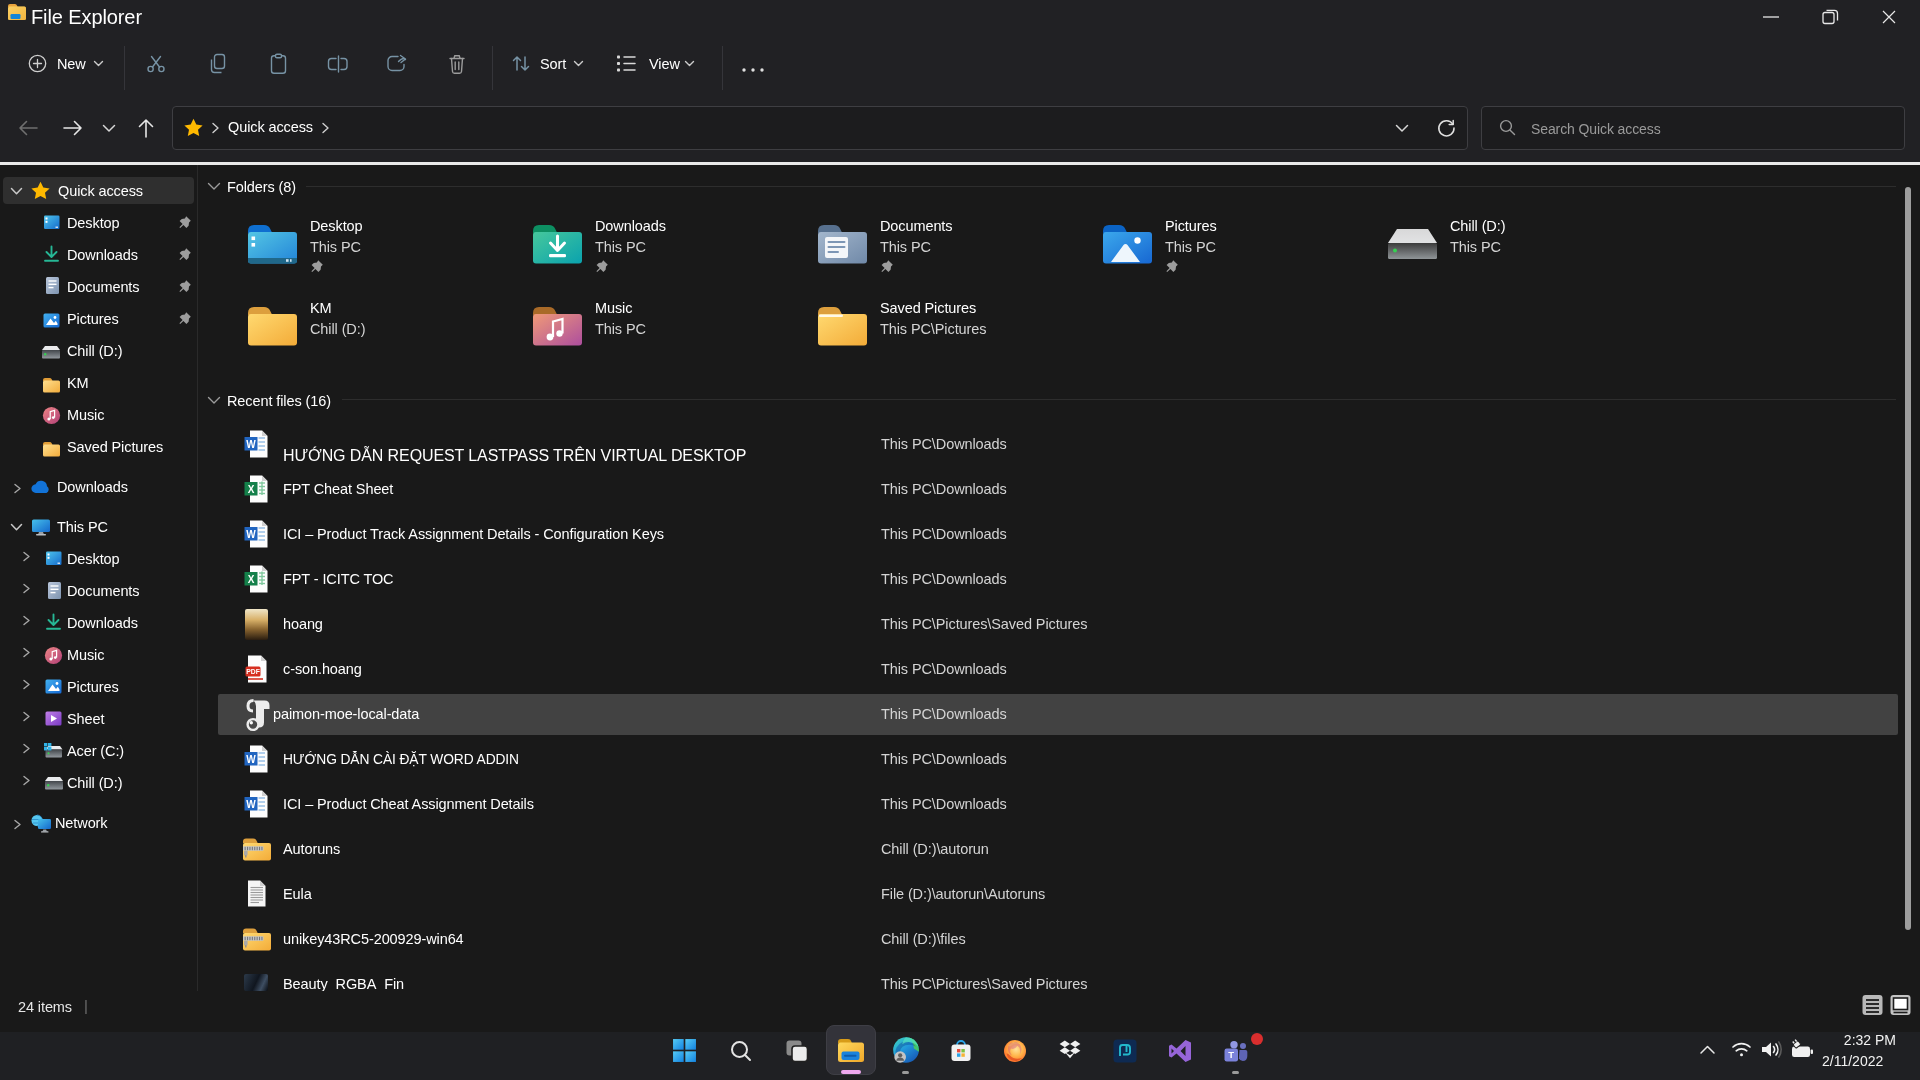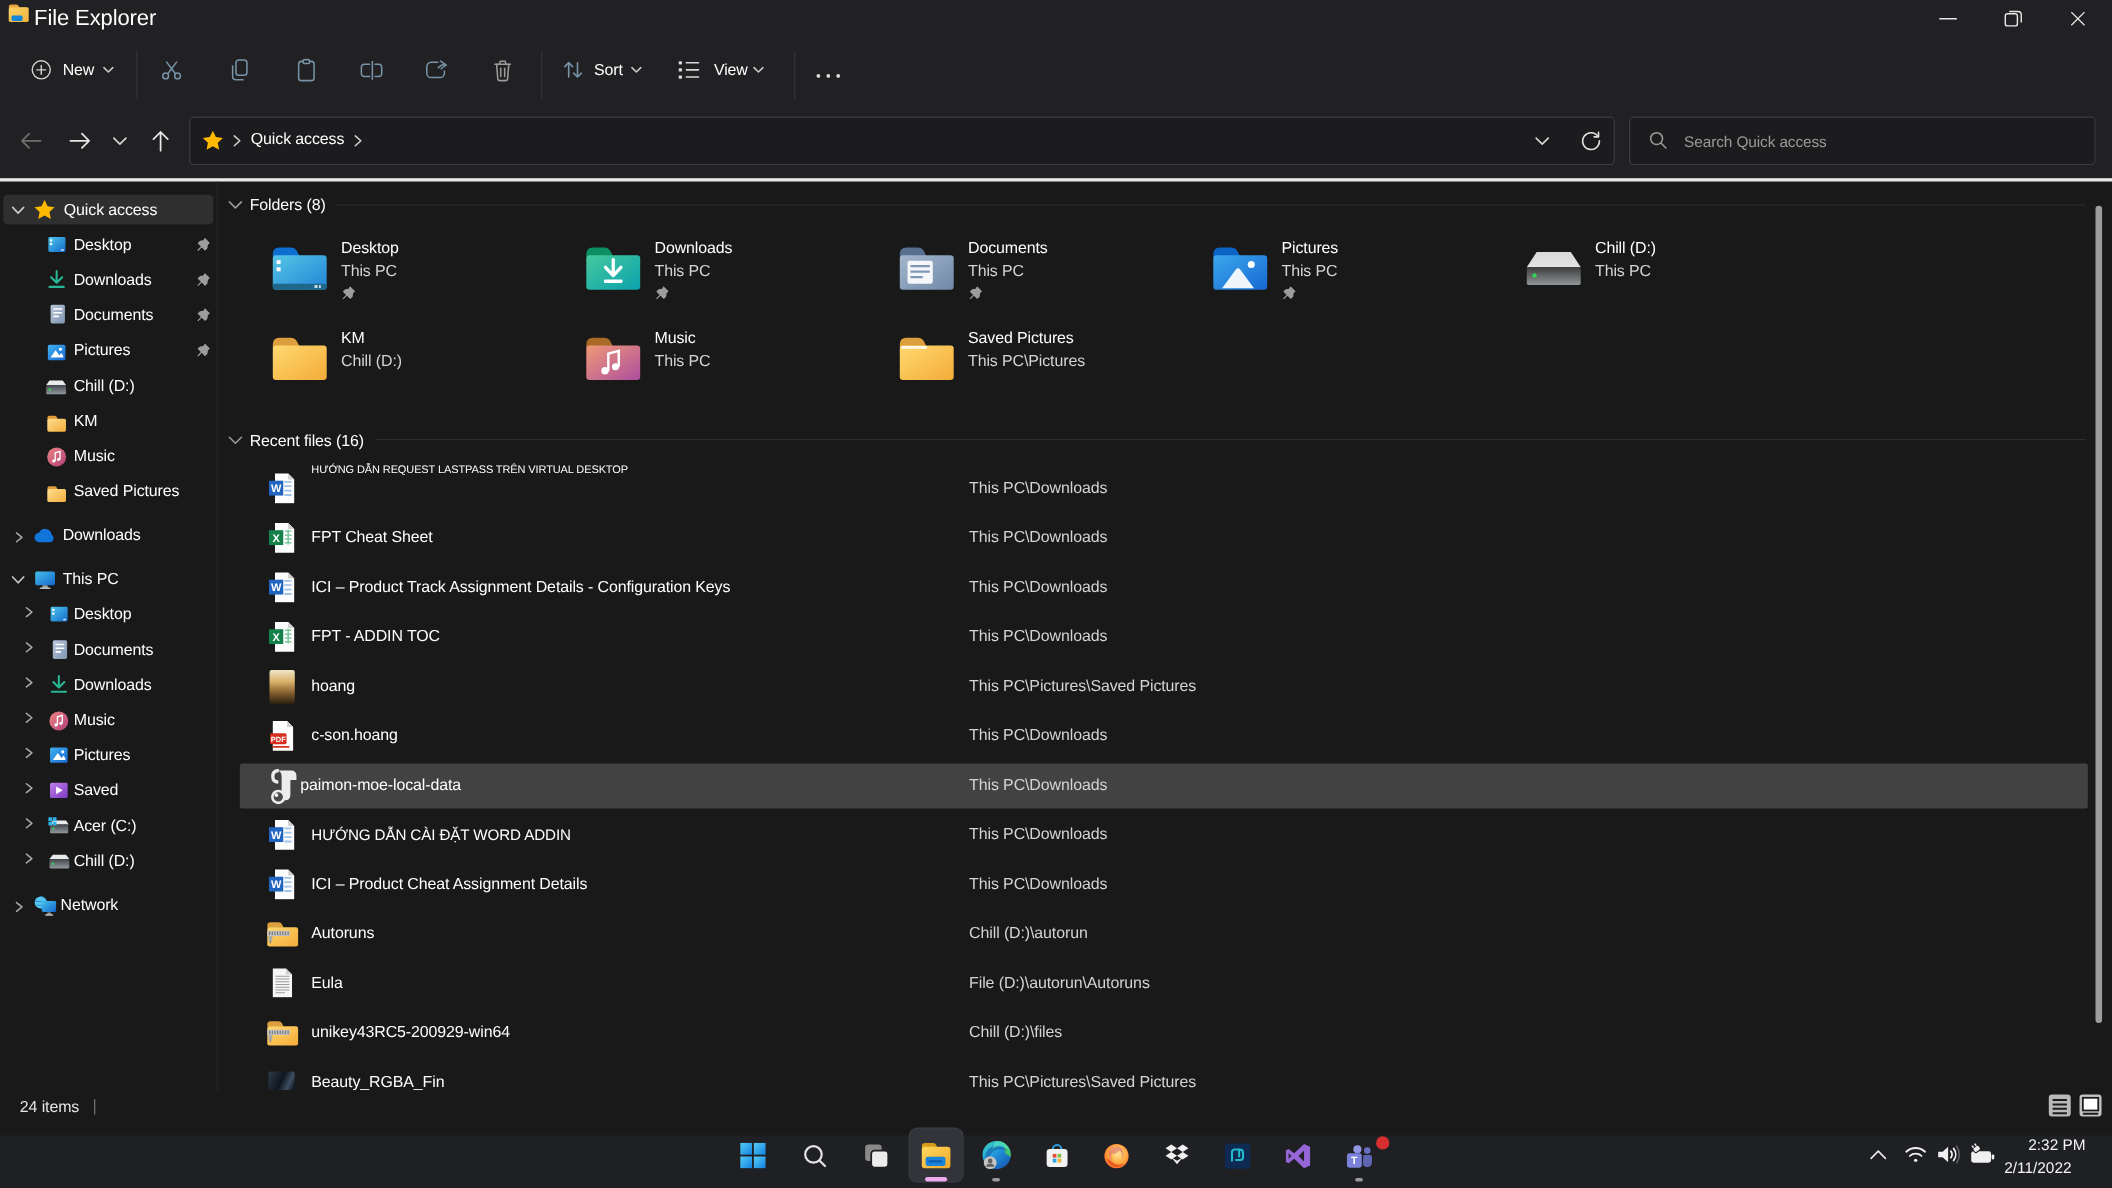--- a/index.html
+++ b/index.html
@@ -319,21 +319,21 @@
       <path d="M7 16.5 l1-2.5 h4 l1 2.5 Z" fill="#9aa0a6"></path>
       <rect x="5" y="16" width="10" height="1.5" rx="0.7" fill="#b9bdc2"></rect>
     </svg>
 <div class="r txt" style="left:57px;top:519px">This PC</div>
 
 <div class="r txt" style="left:67px;top:551px">Desktop</div>
 <div class="r txt" style="left:67px;top:583px">Documents</div>
 <div class="r txt" style="left:67px;top:615px">Downloads</div>
 <div class="r txt" style="left:67px;top:647px">Music</div>
 <div class="r txt" style="left:67px;top:679px">Pictures</div>
-<div class="r txt" style="left:67px;top:711px">Saved</div>
+<div class="r txt" style="left:67px;top:711px">Sheet</div>
 <div class="r txt" style="left:67px;top:743px">Acer (C:)</div>
 <div class="r txt" style="left:67px;top:775px">Chill (D:)</div>
 <svg class="r" style="left:22px;top:551px" width="9" height="11" viewBox="0 0 9 11" fill="none" stroke="#a8a8a8" stroke-width="1.4" stroke-linecap="round" stroke-linejoin="round">
       <path d="M2 1.5 L7 5.5 L2 9.5"></path>
     </svg>
 <svg class="r" style="left:22px;top:583px" width="9" height="11" viewBox="0 0 9 11" fill="none" stroke="#a8a8a8" stroke-width="1.4" stroke-linecap="round" stroke-linejoin="round">
       <path d="M2 1.5 L7 5.5 L2 9.5"></path>
     </svg>
 <svg class="r" style="left:22px;top:615px" width="9" height="11" viewBox="0 0 9 11" fill="none" stroke="#a8a8a8" stroke-width="1.4" stroke-linecap="round" stroke-linejoin="round">
       <path d="M2 1.5 L7 5.5 L2 9.5"></path>
@@ -631,24 +631,24 @@
           </g>
 <g id="paimonic">
             <path d="M8 1.5 h11.5 q5 0 5 5 v3.5 h-5.5 v13.5 q0 5 -5 5 h-6 q3-2 3-6 V7 q0-4-3-5.5 Z" fill="#ececec"></path>
             <path d="M8.5 1.5 q-5.5 0-5.5 5.5 0 5 5 5" fill="none" stroke="#ececec" stroke-width="3"></path>
             <circle cx="8" cy="25.5" r="5.4" fill="#4a4a4a" stroke="#ececec" stroke-width="2.4"></circle>
             <circle cx="6.3" cy="23.8" r="1.7" fill="#fafafa"></circle>
           </g>
 </defs>
       </svg>
 
-<div class="r txt" style="left:283px;top:422px;font-size:10px">HƯỚNG DẪN REQUEST LASTPASS TRÊN VIRTUAL DESKTOP</div>
+<div class="r txt" style="left:283px;top:447px;font-size:16px">HƯỚNG DẪN REQUEST LASTPASS TRÊN VIRTUAL DESKTOP</div>
 <div class="r txt" style="left:283px;top:481px">FPT Cheat Sheet</div>
 <div class="r txt" style="left:283px;top:526px">ICI – Product Track Assignment Details - Configuration Keys</div>
-<div class="r txt" style="left:283px;top:571px">FPT - ADDIN TOC</div>
+<div class="r txt" style="left:283px;top:571px">FPT - ICITC TOC</div>
 <div class="r txt" style="left:283px;top:616px">hoang</div>
 <div class="r txt" style="left:283px;top:661px">c-son.hoang</div>
 <div class="r txt" style="left:273px;top:706px">paimon-moe-local-data</div>
 <div class="r txt" style="left:283px;top:752px;font-size:13.8px">HƯỚNG DẪN CÀI ĐẶT WORD ADDIN</div>
 <div class="r txt" style="left:283px;top:796px">ICI – Product Cheat Assignment Details</div>
 <div class="r txt" style="left:283px;top:841px">Autoruns</div>
 <div class="r txt" style="left:283px;top:886px">Eula</div>
 <div class="r txt" style="left:283px;top:931px">unikey43RC5-200929-win64</div>
 <div class="r txt" style="left:283px;top:976px">Beauty_RGBA_Fin</div>
 

